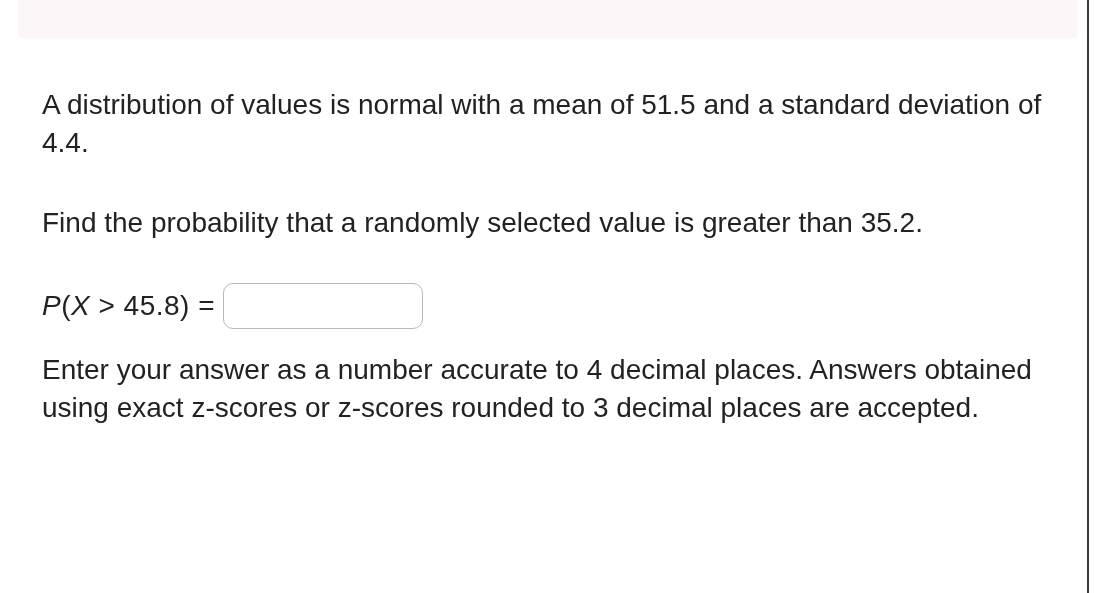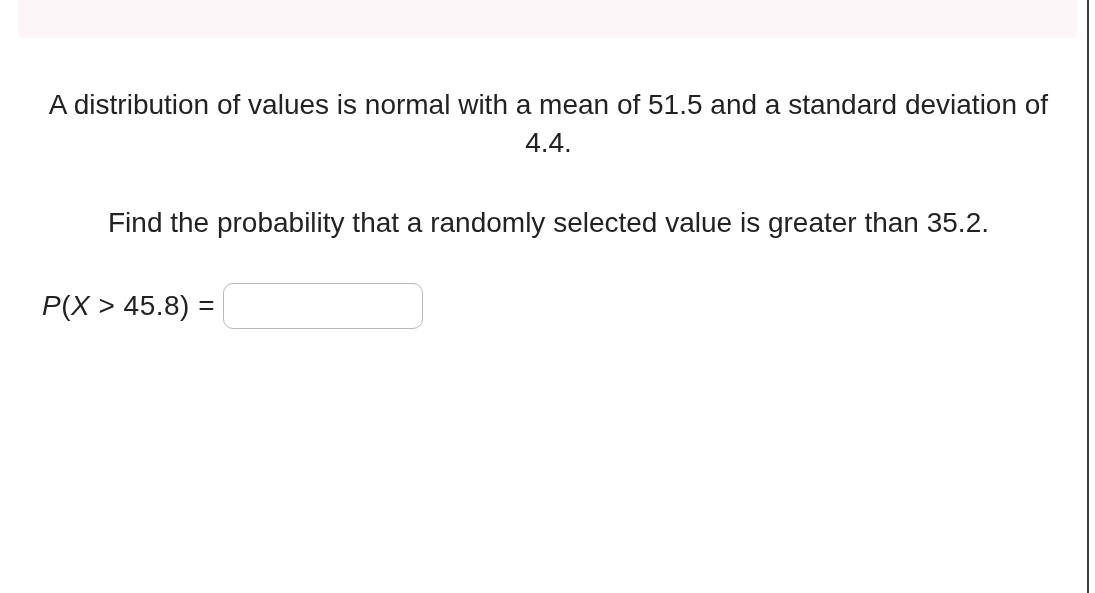--- a/index.html
+++ b/index.html
@@ -21,21 +21,20 @@
       background: #fdf6f8;
       height: 38px;
       margin: 0 18px 0 18px;
       border-radius: 0 0 3px 3px;
     }
     .content {
       padding: 48px 40px 30px 42px;
     }
     .para {
       margin-bottom: 42px;
-      text-align: center;
     }
     .expr-row {
       display: flex;
       align-items: center;
       gap: 8px;
       margin-bottom: 22px;
     }
     .expr {
       font-style: italic;
       letter-spacing: 0.5px;
@@ -73,16 +72,17 @@
 
   <p class="para">Find the probability that a randomly selected value is greater than 35.2.</p>
 
   <div class="expr-row">
     <span class="expr">
       <span class="upright"><i>P</i>(<i>X</i> &gt; 45.8) =</span>
     </span>
     <input type="text" class="answer-input" value="" style="">
   </div>
 
+  <p>Enter your answer as a number accurate to 4 decimal places. Answers obtained using exact z-scores or z-scores rounded to 3 decimal places are accepted.</p>
 
 </div>
 
 <div class="right-divider"></div>
 
 </body></html>

